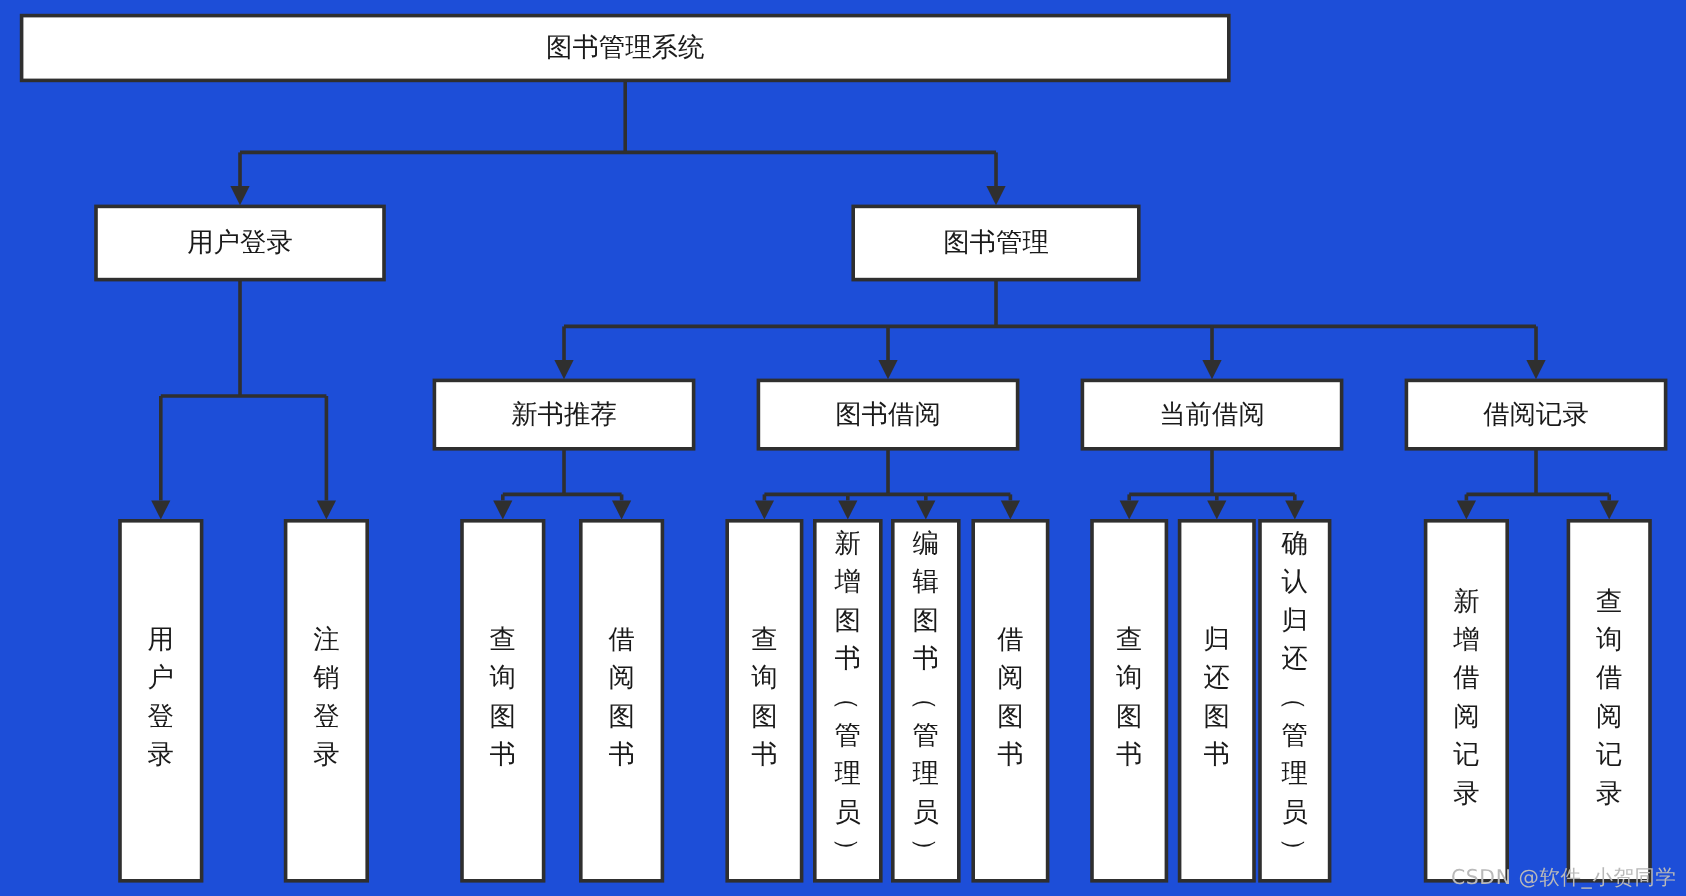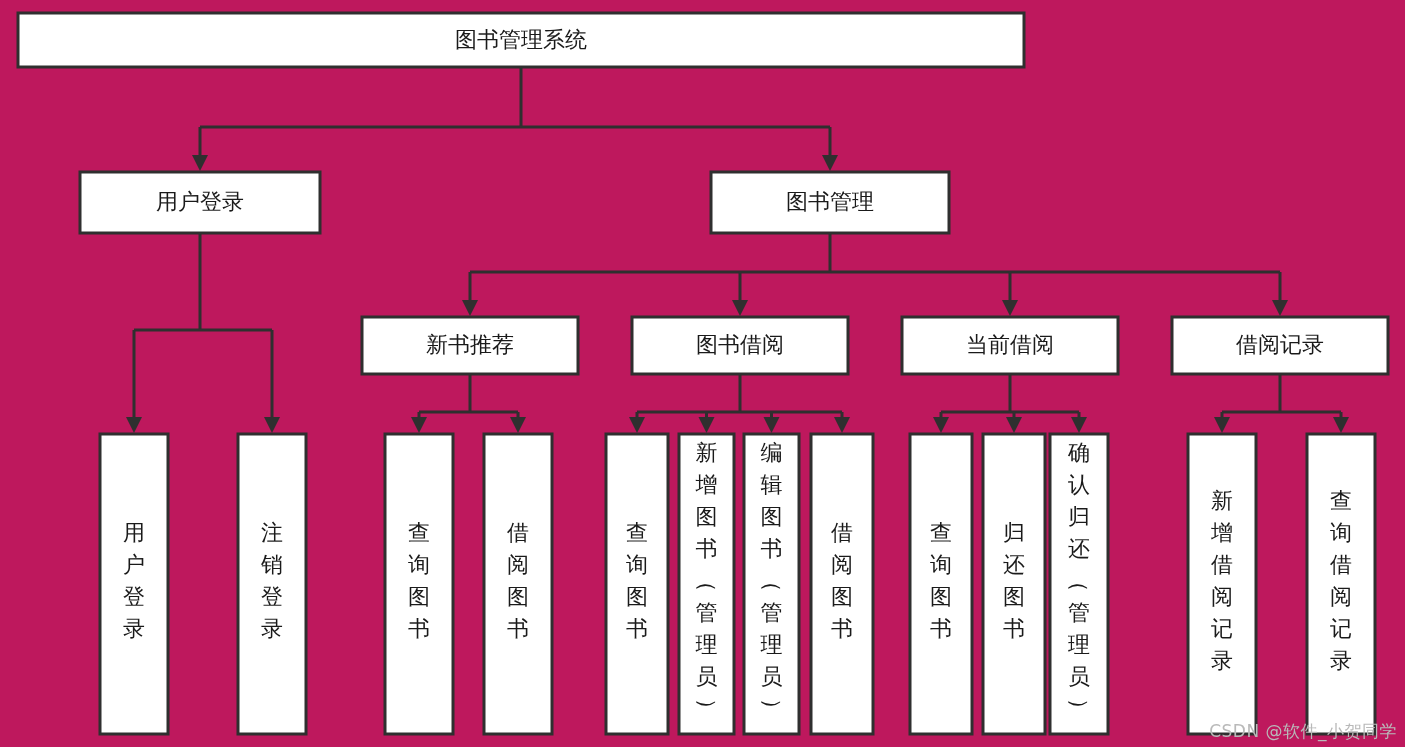--- a/index.html
+++ b/index.html
@@ -1,20 +1,20 @@
 <!DOCTYPE html>
 <html><head>
 <meta charset="utf-8">
 <style>
   html,body{margin:0;padding:0;background:#ffffff;}
   body{
     font-family:"Liberation Sans","DejaVu Sans",sans-serif;
     width:1405px;height:747px;overflow:hidden;position:relative;
   }
-  #diagram-root{position:relative;width:1405px;height:747px;background:#be185d;}
+  #diagram-root{position:relative;width:1405px;height:747px;background:#1d4ed8;}
   svg#tree{position:absolute;left:0;top:0;width:1405px;height:747px;display:block;}
   .node-rect{fill:#ffffff;stroke:#2f2f2f;stroke-width:3;}
   .link{stroke:#2f2f2f;stroke-width:3;fill:none;stroke-linecap:butt;}
   .arrow-head{fill:#2f2f2f;stroke:none;}
   .node-label{
     font-family:"Liberation Sans","DejaVu Sans",sans-serif;
     font-size:22px;fill:#1a1a1a;dominant-baseline:middle;text-anchor:middle;
   }
   .node-label-vert{
     font-family:"Liberation Sans","DejaVu Sans",sans-serif;

